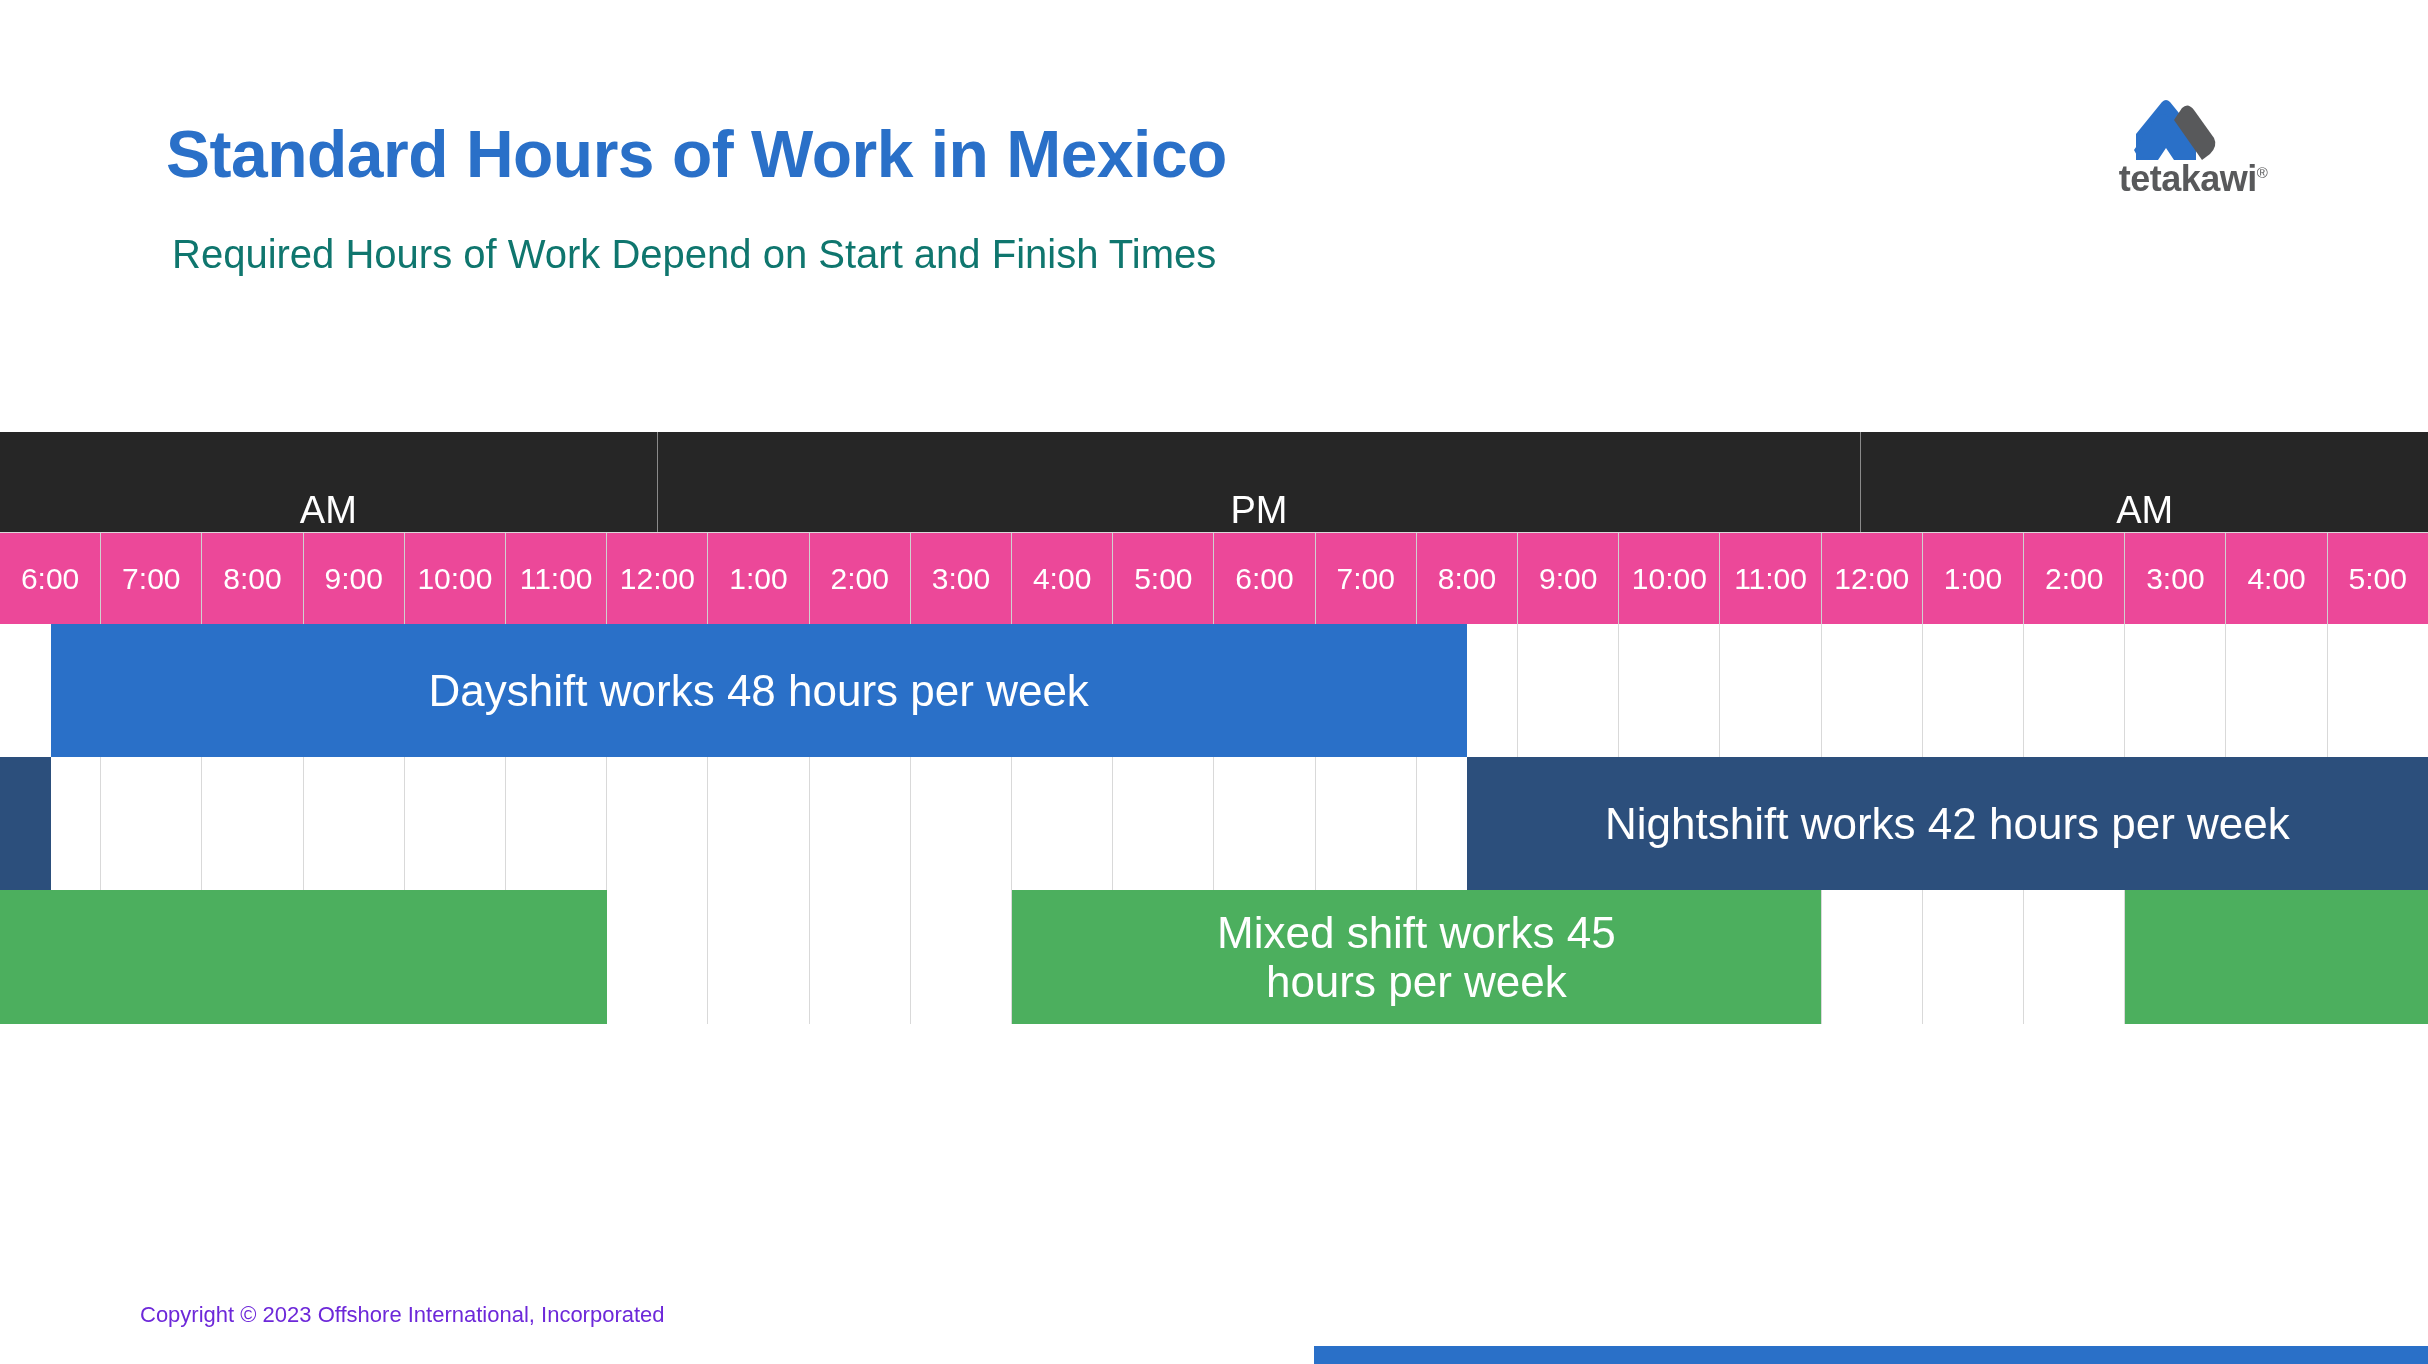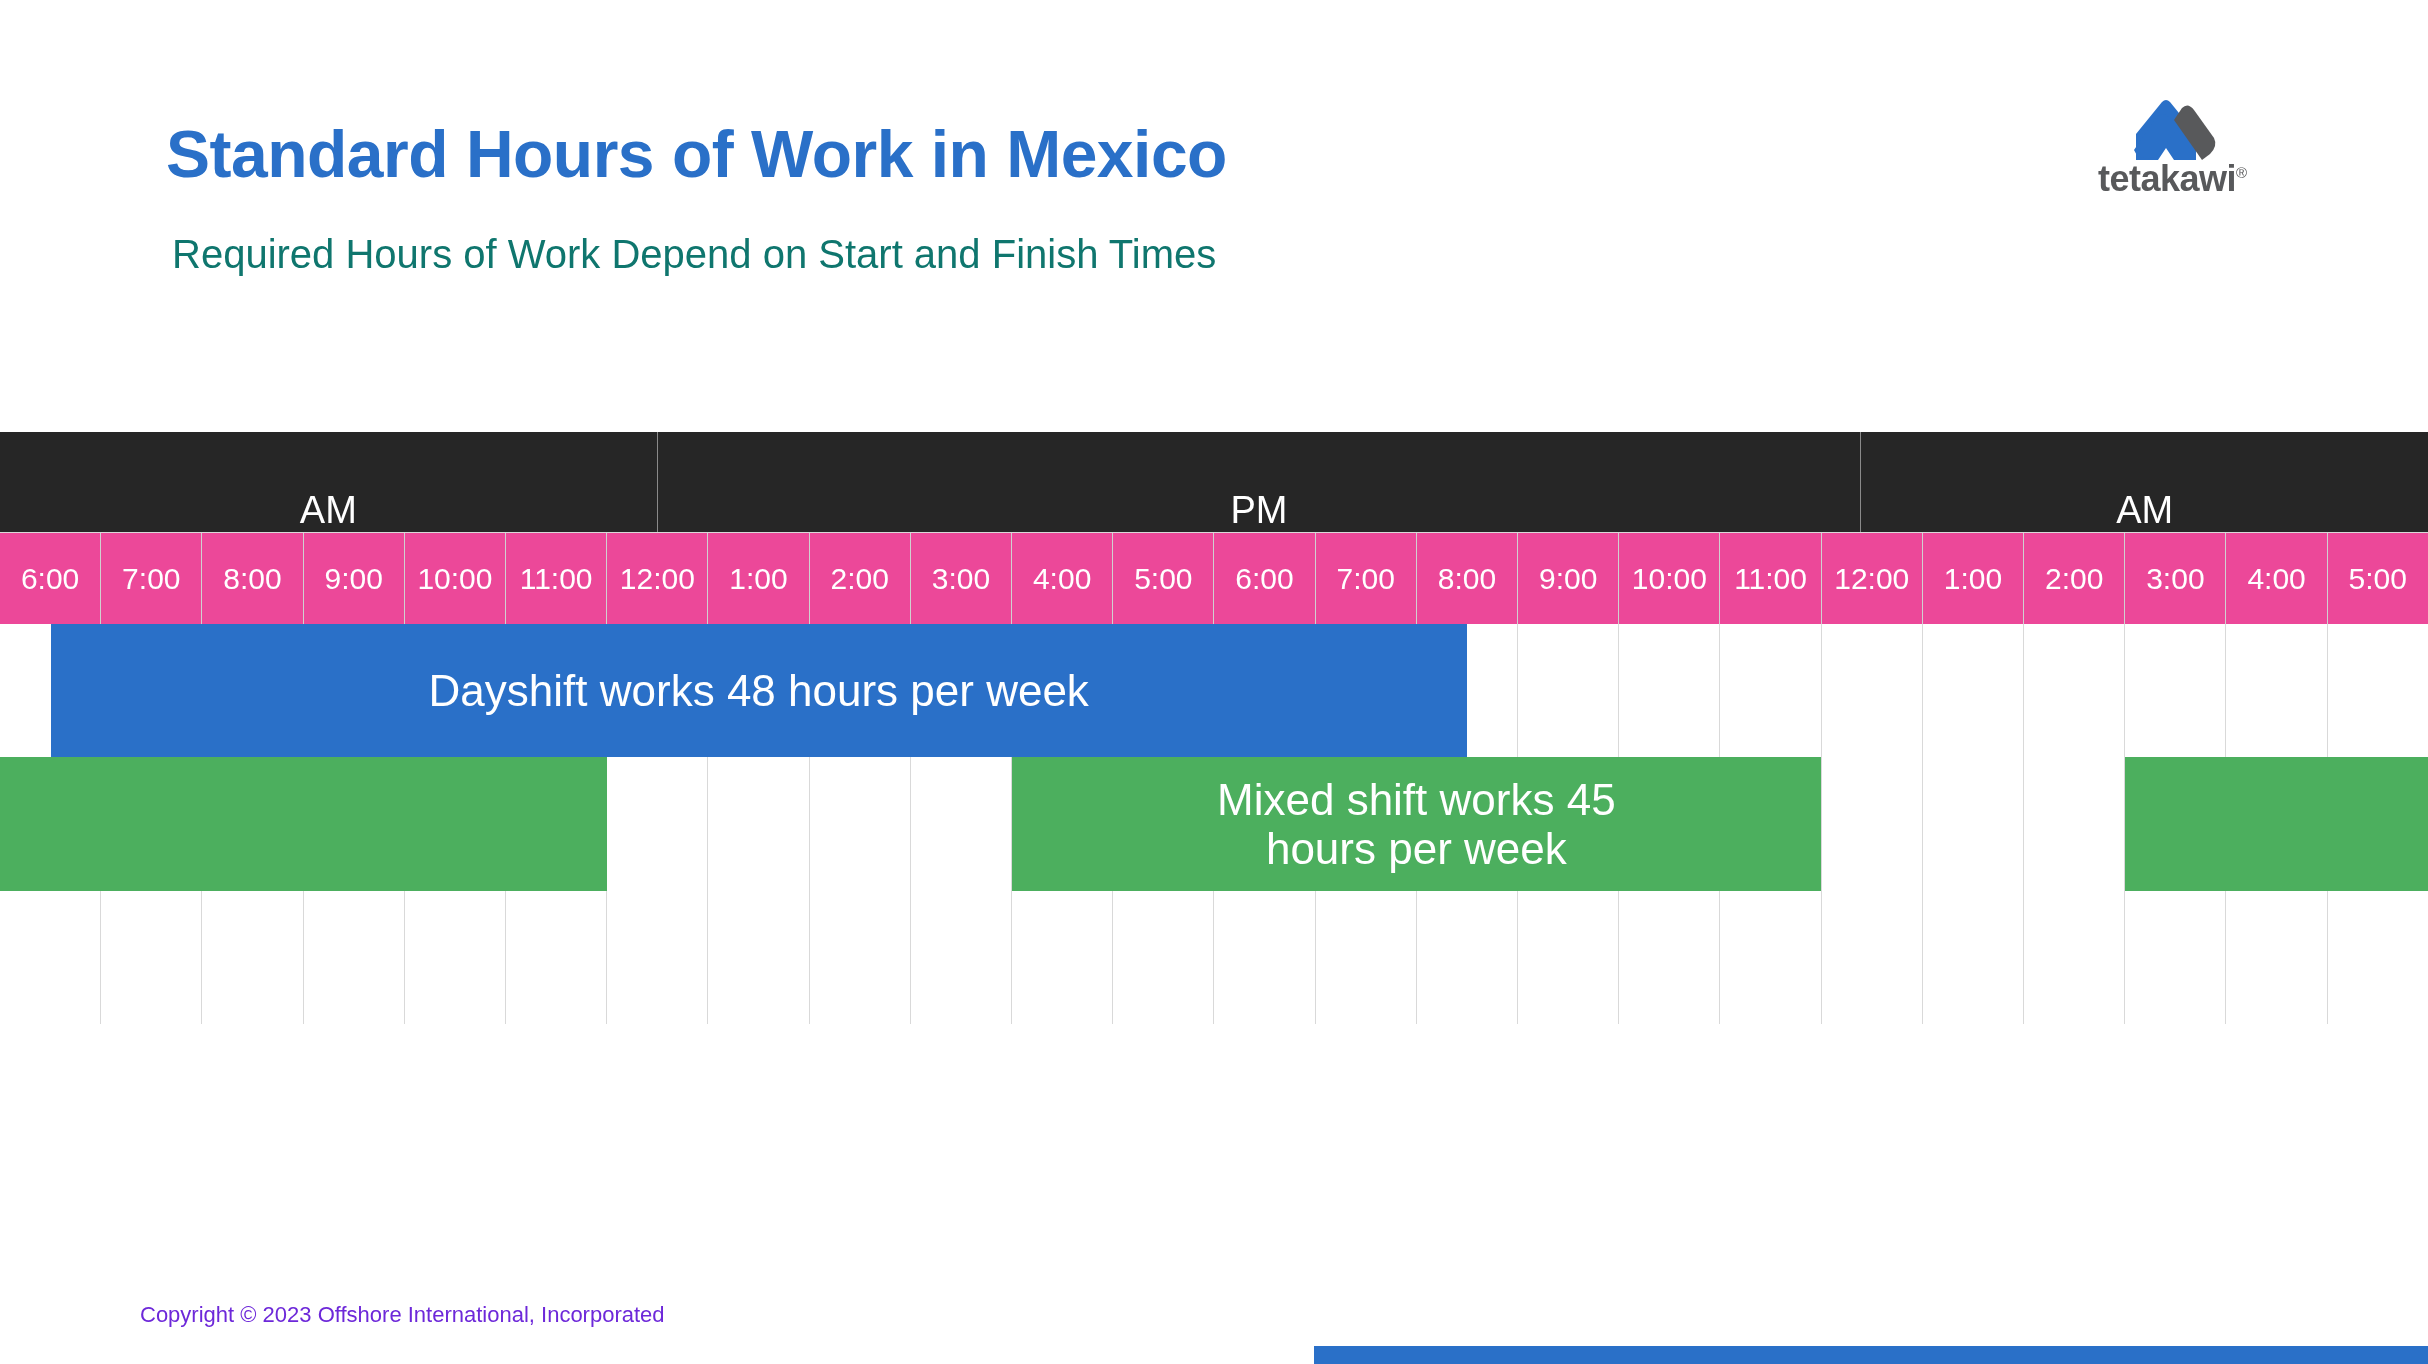--- a/index.html
+++ b/index.html
@@ -48,21 +48,21 @@
     top: 96px;
     width: 190px;
     height: 110px;
   }
   .logo svg { display: block; }
   .logo-wordmark {
     position: absolute;
     left: 0;
     top: 62px;
     width: 190px;
-    text-align: left;
+    text-align: center;
     font-size: 36px;
     font-weight: bold;
     color: #58595b;
     letter-spacing: -0.5px;
   }
   .logo-wordmark .reg {
     font-size: 15px;
     vertical-align: super;
     font-weight: normal;
   }
@@ -313,20 +313,26 @@
           <div class="gridline-col"></div>
           <div class="gridline-col"></div>
           <div class="gridline-col"></div>
           <div class="gridline-col"></div>
         </div>
       <div class="shift-row">
           <div class="shift-seg" style="left: 50.5833px; width: 1416.33px; background: rgb(42, 112, 200);">
             <div class="shift-label">Dayshift works 48 hours per week</div>
           </div>
         </div>
+      <div class="shift-row">
+          <div class="shift-seg" style="left: 0px; width: 50.5833px; background: rgb(44, 79, 124);"></div>
+          <div class="shift-seg" style="left: 1466.92px; width: 961.083px; background: rgb(44, 79, 124);">
+            <div class="shift-label">Nightshift works 42 hours per week</div>
+          </div>
+        </div>
       <div class="shift-row row-mixed">
           <div class="shift-seg" style="left: 0px; width: 607px; background: rgb(76, 175, 94);"></div>
           <div class="shift-seg" style="left: 1011.67px; width: 809.333px; background: rgb(76, 175, 94);">
             <div class="shift-label">Mixed shift works 45
 hours per week</div>
           </div>
           <div class="shift-seg" style="left: 2124.5px; width: 303.5px; background: rgb(76, 175, 94);"></div>
         </div>
     </div>
 

